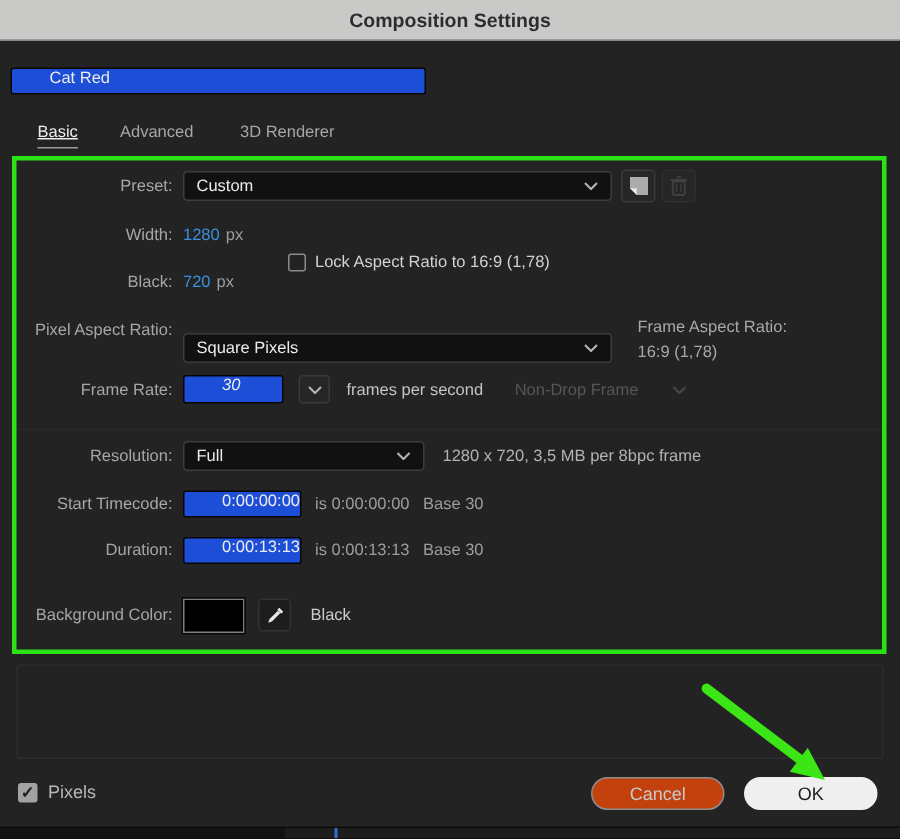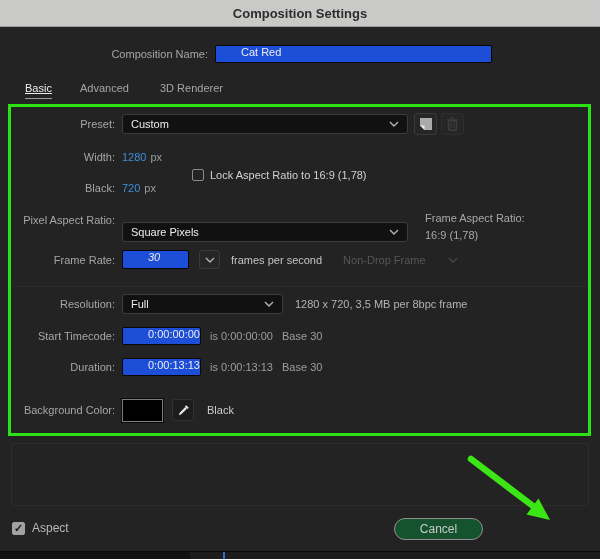--- a/index.html
+++ b/index.html
@@ -55,21 +55,21 @@
   
   .separator { position:absolute; left:12px; width:576px; height:1px; background:#1a1a1a; border-bottom:1px solid #2a2a2a; }
   .swatch { width:41px; height:23px; border:1px solid #7d7d7d; outline:1px solid #0a0a0a; background:#000; }
   .lower-panel { position:absolute; left:11px; top:443px; width:578px; height:63px; border:1px solid #2c2c2c; border-radius:2px; }
   
   .btn {
     position:absolute; height:22px; border-radius:11px;
     display:flex; align-items:center; justify-content:center;
     font-size:12px; cursor:default;
   }
-  .btn-cancel { left:394px; top:518px; width:89px; background:#14532d; border:1px solid #8f8f8f; color:#c9c9c9;text-align:center; }
+  .btn-cancel { left:394px; top:518px; width:89px; background:#c2410c; border:1px solid #8f8f8f; color:#c9c9c9;text-align:center; }
   .btn-ok { left:496px; top:518px; width:89px; background:#efefef; border:1px solid #efefef; color:#1c1c1c; }
   
   .highlight-rect {
     position:absolute; left:8px; top:104px; width:583px; height:332px;
     border:3px solid #2be214; pointer-events:none; z-index:5;
   }
   .arrow-svg { position:absolute; left:0; top:0; pointer-events:none; z-index:6; }
   
   .bottom-edge { position:absolute; left:0; top:551px; width:600px; height:1px; background:#0c0c0c; }
   .bottom-strip { position:absolute; left:0; top:552px; width:600px; height:7px; background:#1c1c1c; }
@@ -79,21 +79,20 @@
 </head>
 <body>
 
 <div class="stage">
 
   <div class="titlebar" style="background: rgb(201, 201, 200);">
     <span>Composition Settings</span>
   </div>
 
   <div class="row" style="left:0; top:45px; height:18px;">
-    <div class="lbl" style="width:208px;">Composition Name:</div>
     <div class="input" style="margin-left:7px; width:277px;">
       <span>Cat Red</span>
     </div>
   </div>
 
   <div class="tab active" style="left:25px;text-decoration:underline;">Basic</div>
   <div class="tab" style="left:80px;">Advanced</div>
   <div class="tab" style="left:160px;">3D Renderer</div>
 
   <div class="row" style="left:0; top:113px; height:22px;">
@@ -209,23 +208,24 @@
         <path d="M8.3 3.1 l1.6 1.6 -5.6 5.6 -2.5 .9 .9 -2.5 z" fill="#e8e8e8"></path>
       </svg>
     </div>
     <span style="margin-left:13px; font-size:11px; color:#cdcdcd;">Black</span>
   </div>
 
   <div class="lower-panel"></div>
 
   <div class="row" style="left:12px; top:521px; height:14px;">
     <div class="checkbox checked"></div>
-    <span style="margin-left:7px; font-size:12px; color:#b8b8b8;">Aspect</span>
+    <span style="margin-left:7px; font-size:12px; color:#b8b8b8;">Pixels</span>
   </div>
   <div class="btn btn-cancel">Cancel</div>
+  <div class="btn btn-ok">OK</div>
 
   <div class="bottom-edge"></div>
   <div class="bottom-strip">
     <div class="dark-seg"></div>
     <div class="blue-tick"></div>
   </div>
 
   <div class="highlight-rect" style="border-color: rgb(43, 226, 20);"></div>
   <svg class="arrow-svg" width="600" height="559" viewBox="0 0 600 559">
     <line x1="471" y1="459" x2="533" y2="506" stroke="#3ce515" stroke-width="6.5" stroke-linecap="round"></line>

